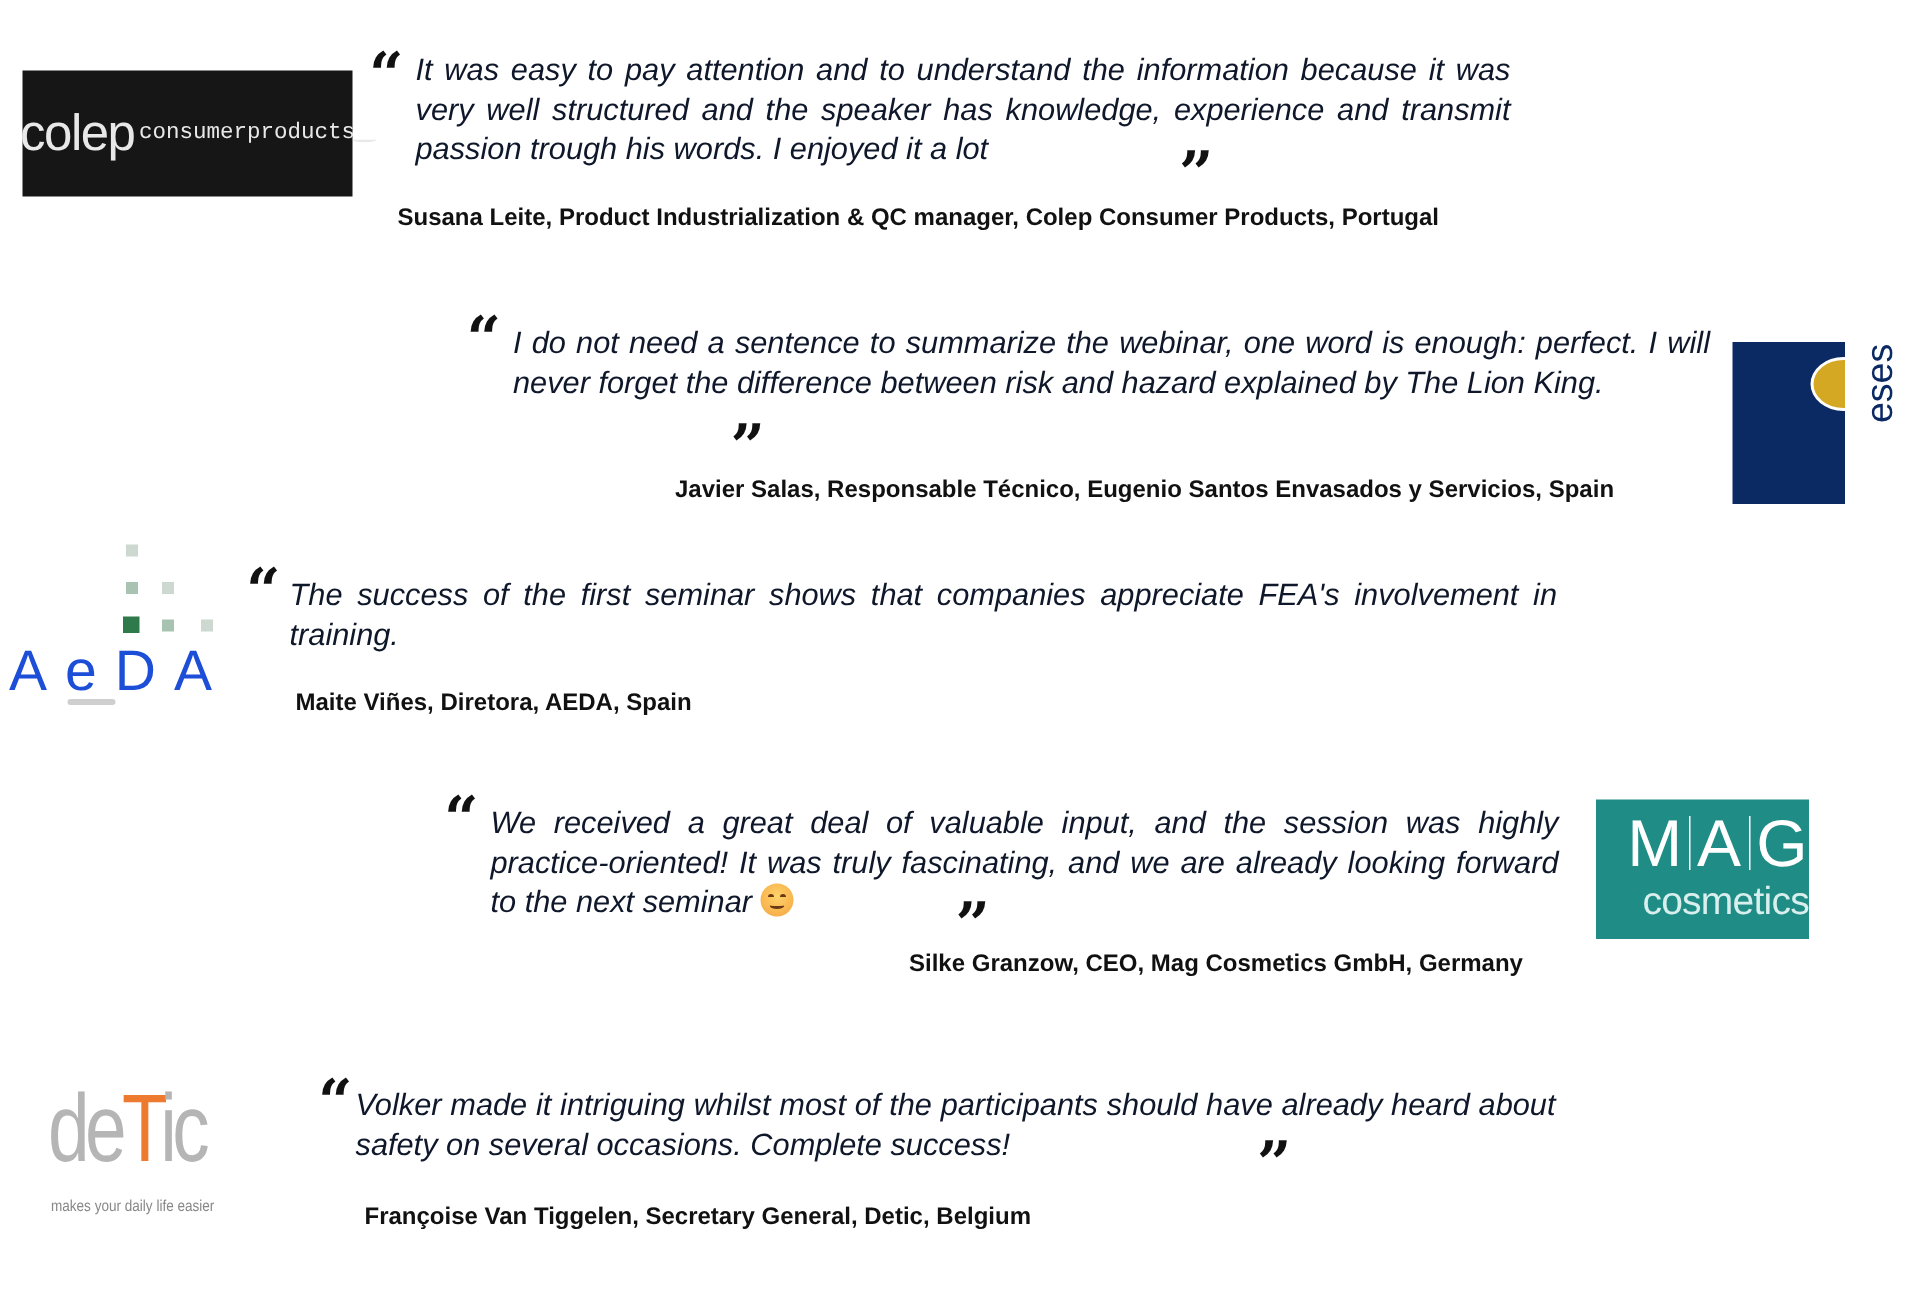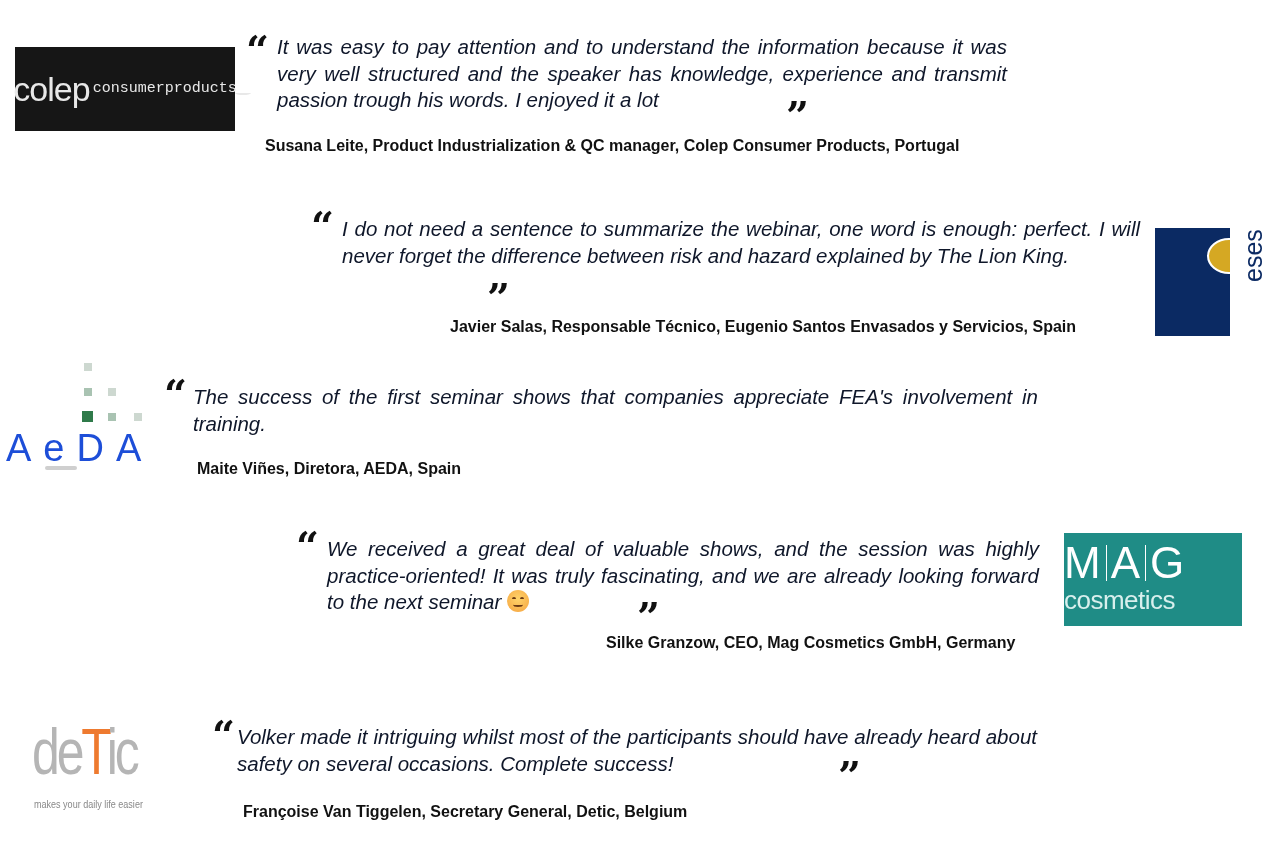--- a/index.html
+++ b/index.html
@@ -55,21 +55,21 @@
   .eses-text { position: absolute; left: 80px; top: 0; width: 30px; height: 60px; }
   .eses-text span { display: block; transform: rotate(-90deg); transform-origin: left top; position: absolute; left: 4px; top: 54px; color: #0b2a63; font-size: 25px; font-family: "Liberation Sans", sans-serif; white-space: nowrap; }
 
   
   .logo-aeda { position: absolute; left: 0; top: 355px; width: 170px; height: 125px; }
   .aeda-sq { position: absolute; width: 8px; height: 8px; background: #cdd8d0; }
   .aeda-letters { position: absolute; left: 6px; top: 72px; font-family: "Liberation Sans", sans-serif; font-size: 38px; color: #1d4ed8; letter-spacing: 12px; font-weight: normal; }
   .aeda-line { position: absolute; left: 45px; top: 111px; width: 32px; height: 4px; background: #cfcfcf; border-radius: 2px; }
 
   
-  .logo-mag { position: absolute; left: 1064px; top: 533px; width: 178px; height: 93px; background: #1f8c86; color: #fff; text-align: left; font-family: "Liberation Sans", sans-serif; }
+  .logo-mag { position: absolute; left: 1064px; top: 533px; width: 142px; height: 93px; background: #1f8c86; color: #fff; text-align: right; font-family: "Liberation Sans", sans-serif; }
   .mag-top { font-size: 44px; line-height: 48px; margin-top: 6px; letter-spacing: 1px; font-weight: normal; }
   .mag-top .bar { display: inline-block; width: 1px; height: 36px; background: #fff; margin: 0 4px; vertical-align: -3px; }
   .mag-bottom { font-size: 26px; line-height: 26px; color: #d8efed; letter-spacing: -0.5px; }
 
   
   .logo-detic { position: absolute; left: 28px; top: 710px; width: 145px; height: 105px; font-family: "Liberation Sans", sans-serif; }
   .detic-word { position: absolute; left: 4px; top: 2px; font-size: 64px; line-height: 80px; color: #b5b5b5; letter-spacing: -4px; transform: scaleX(0.78); transform-origin: left; }
   .detic-word .t { color: #ee7a2f; }
   .detic-tag { position: absolute; left: 6px; top: 88px; font-size: 10.5px; color: #888; white-space: nowrap; letter-spacing: 0px; transform: scaleX(0.86); transform-origin: left; }
 
@@ -121,21 +121,21 @@
     <div class="aeda-letters">AeDA</div>
     <div class="aeda-line"></div>
   </div>
   <div class="qmark" style="left:164px; top:374px;">“</div>
   <div class="quote" style="left:193px; top:384px; width:845px;"><span>The success of the first seminar shows that companies appreciate FEA's involvement in training.</span></div>
   <div class="attr" style="left:197px; top:459px;">Maite Viñes, Diretora, AEDA, Spain</div>
 </div>
 
 <div>
   <div class="qmark" style="left:296px; top:526px;">“</div>
-  <div class="quote" style="left:327px; top:536px; width:712px;"><span>We received a great deal of valuable shows, and the session was highly practice-oriented! It was truly fascinating, and we are already looking forward to the next seminar</span> <span class="emoji"><i class="mouth"></i></span></div>
+  <div class="quote" style="left:327px; top:536px; width:712px;"><span>We received a great deal of valuable input, and the session was highly practice-oriented! It was truly fascinating, and we are already looking forward to the next seminar</span> <span class="emoji"><i class="mouth"></i></span></div>
   <div class="qmark close" style="left:637px; top:597px;">”</div>
   <div class="attr" style="left:606px; top:633px;">Silke Granzow, CEO, Mag Cosmetics GmbH, Germany</div>
   <div class="logo-mag">
     <div class="mag-top"><span>M</span><i class="bar"></i><span>A</span><i class="bar"></i><span>G</span></div>
     <div class="mag-bottom">cosmetics</div>
   </div>
 </div>
 
 <div>
   <div class="logo-detic">

